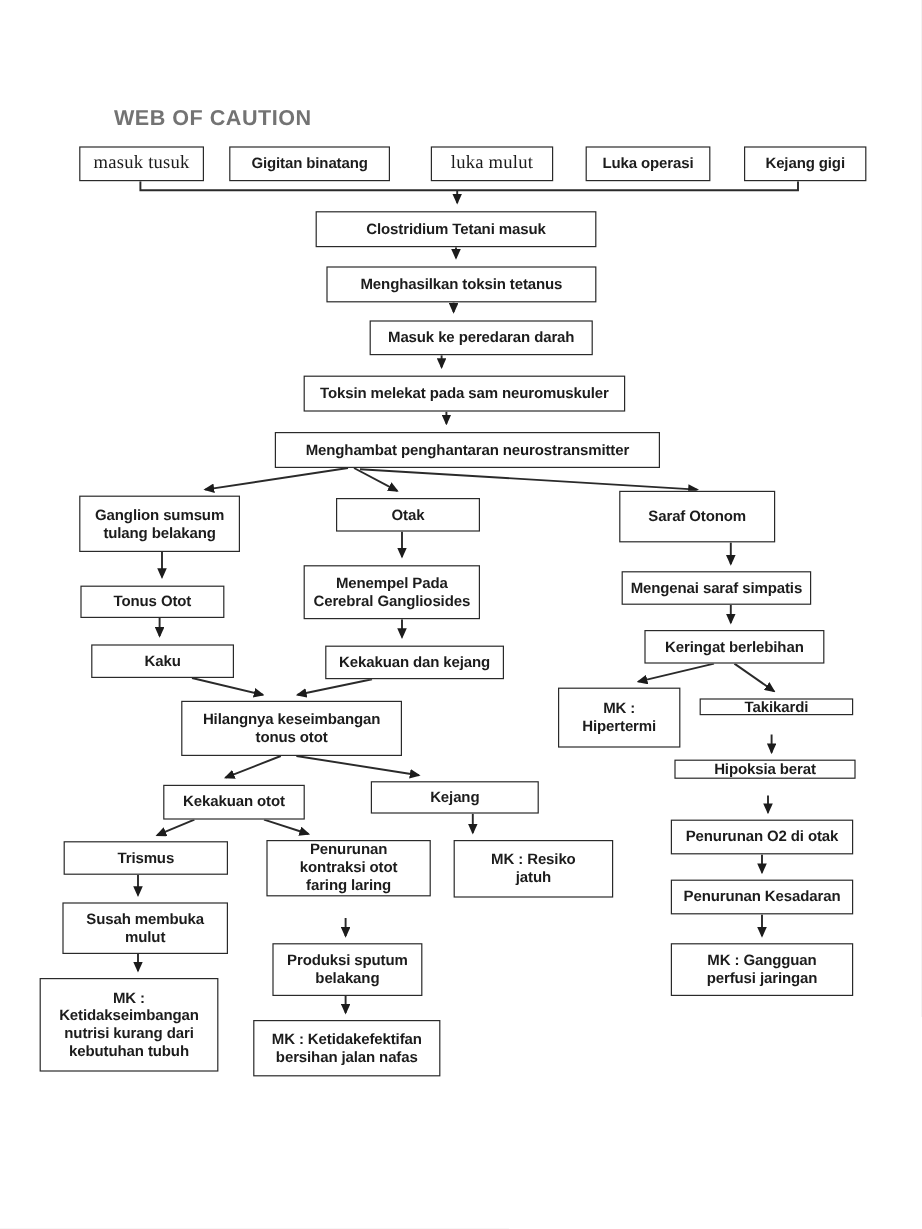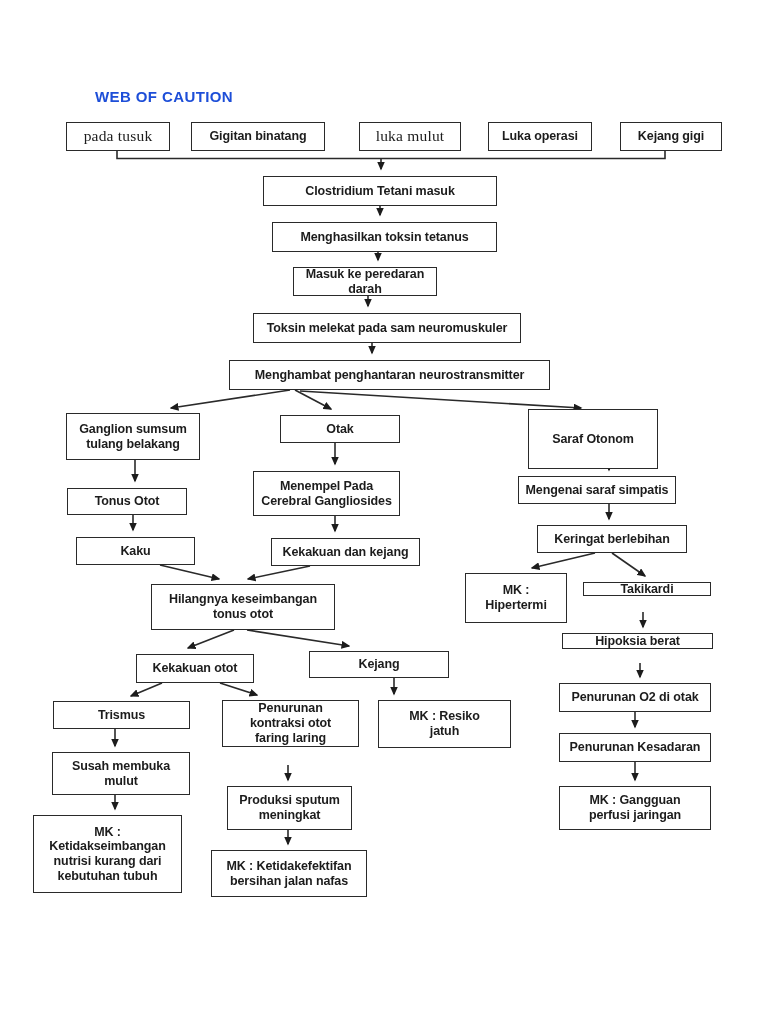--- a/index.html
+++ b/index.html
@@ -1,39 +1,39 @@
 <!DOCTYPE html>
 <html><head>
 <meta charset="utf-8">
 <style>
   html,body{margin:0;padding:0;background:#e9e9e9;}
   #page{position:relative;width:768px;height:1024px;background:#ffffff;overflow:hidden;
         font-family:"Liberation Sans",sans-serif;}
   #arrows{position:absolute;left:0;top:0;width:768px;height:1024px;}
-  .title{position:absolute;left:95px;top:88px;font-size:15px;font-weight:bold;
-         letter-spacing:.4px;color:#1d4ed8;}
+  .title{position:absolute;left:95px;top:88px;font-size:18px;font-weight:bold;
+         letter-spacing:.4px;color:#737373;}
   .node{position:absolute;box-sizing:border-box;display:flex;align-items:center;justify-content:center;
         text-align:center;border:1.6px solid #2a2a2a;background:#ffffff;color:#1c1c1c;
         font-weight:bold;font-size:12.5px;line-height:1.18;white-space:pre-line;letter-spacing:-.1px;
         padding:1px 2px;}
   .serif{font-family:"Liberation Serif",serif;font-weight:normal;font-size:15.5px;letter-spacing:.2px;}
 
   .n-luka-tusuk{left:66px;top:122px;width:104px;height:29px}
   .n-gigitan{left:191px;top:122px;width:134px;height:29px}
   .n-luka-bakar{left:359px;top:122px;width:102px;height:29px}
   .n-luka-operasi{left:488px;top:122px;width:104px;height:29px}
   .n-caries{left:620px;top:122px;width:102px;height:29px}
   .n-clostridium{left:263px;top:176px;width:234px;height:30px}
   .n-menghasilkan{left:272px;top:222px;width:225px;height:30px}
-  .n-masuk{left:293px;top:267px;width:144px;height:29px}
+  .n-masuk{left:308px;top:267px;width:186px;height:29px}
   .n-toksin{left:253px;top:313px;width:268px;height:30px}
   .n-menghambat{left:229px;top:360px;width:321px;height:30px}
   .n-ganglion{left:66px;top:413px;width:134px;height:47px}
   .n-otak{left:280px;top:415px;width:120px;height:28px}
-  .n-saraf-otonom{left:528px;top:409px;width:130px;height:60px}
+  .n-saraf-otonom{left:516px;top:409px;width:130px;height:43px}
   .n-tonus{left:67px;top:488px;width:120px;height:27px}
   .n-menempel{left:253px;top:471px;width:147px;height:45px}
   .n-mengenai{left:518px;top:476px;width:158px;height:28px}
   .n-kaku{left:76px;top:537px;width:119px;height:28px}
   .n-kekakuan-kejang{left:271px;top:538px;width:149px;height:28px}
   .n-keringat{left:537px;top:525px;width:150px;height:28px}
   .n-hilangnya{left:151px;top:584px;width:184px;height:46px}
   .n-mk-hipertermi{left:465px;top:573px;width:102px;height:50px}
   .n-takikardi{left:583px;top:582px;width:128px;height:14px}
   .n-kekakuan-otot{left:136px;top:654px;width:118px;height:29px}
@@ -104,21 +104,21 @@
       <line x1="612" y1="553" x2="645" y2="576" marker-end="url(#ah)"></line>
       <line x1="643" y1="612" x2="643" y2="627" marker-end="url(#ah)"></line>
       <line x1="640" y1="663" x2="640" y2="677" marker-end="url(#ah)"></line>
       <line x1="635" y1="712" x2="635" y2="727" marker-end="url(#ah)"></line>
       <line x1="635" y1="762" x2="635" y2="780" marker-end="url(#ah)"></line>
     </g>
   </svg>
 
   <div class="title">WEB OF CAUTION</div>
 
-  <div class="node serif n-luka-tusuk">pada tusuk</div>
+  <div class="node serif n-luka-tusuk">masuk tusuk</div>
   <div class="node n-gigitan">Gigitan binatang</div>
   <div class="node serif n-luka-bakar">luka mulut</div>
   <div class="node n-luka-operasi">Luka operasi</div>
   <div class="node n-caries">Kejang gigi</div>
 
   <div class="node n-clostridium">Clostridium Tetani masuk</div>
   <div class="node n-menghasilkan">Menghasilkan toksin tetanus</div>
   <div class="node n-masuk">Masuk ke peredaran darah</div>
   <div class="node n-toksin">Toksin melekat pada sam neuromuskuler</div>
   <div class="node n-menghambat">Menghambat penghantaran neurostransmitter</div>
@@ -157,19 +157,19 @@
 
   <div class="node n-susah">Susah membuka
 mulut</div>
   <div class="node n-kesadaran">Penurunan Kesadaran</div>
 
   <div class="node n-mk-ketidakseimbangan">MK :
 Ketidakseimbangan
 nutrisi kurang dari
 kebutuhan tubuh</div>
   <div class="node n-produksi">Produksi sputum
-meningkat</div>
+belakang</div>
   <div class="node n-mk-gangguan">MK : Gangguan
 perfusi jaringan</div>
   <div class="node n-mk-ketidakefektifan">MK : Ketidakefektifan
 bersihan jalan nafas</div>
 
 </div>
 
 </body></html>

